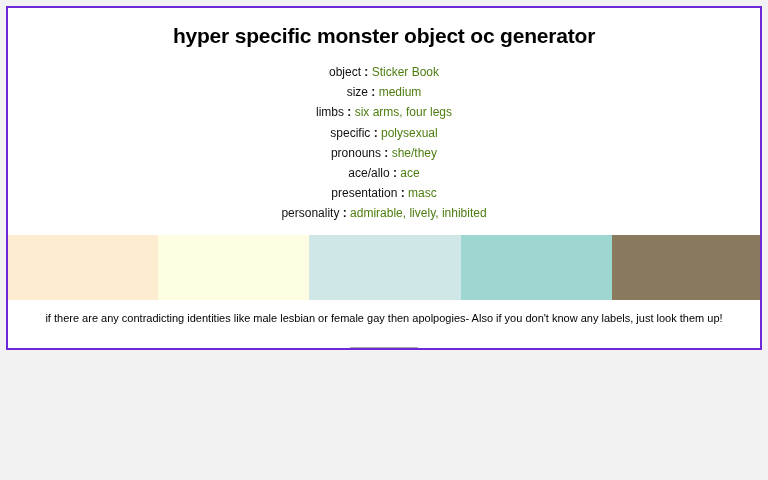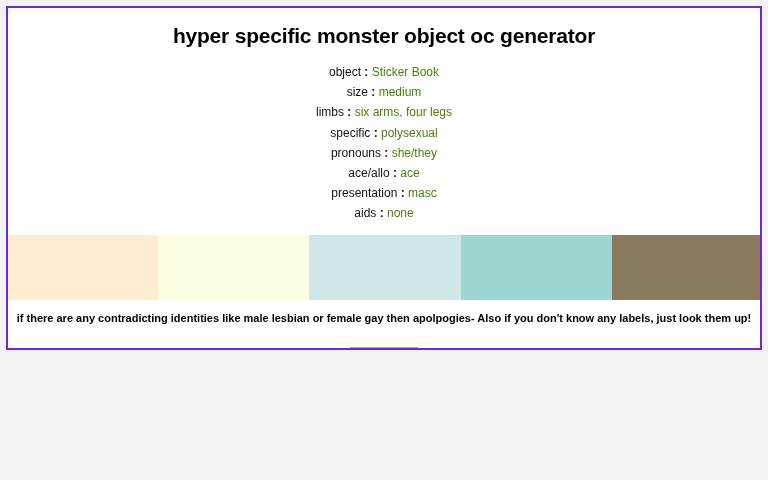--- a/index.html
+++ b/index.html
@@ -59,21 +59,21 @@
     margin-top: 11px;
     margin-left: -1px;
   }
   .swatch {
     flex: 1 1 0;
     height: 65px;
   }
   .disclaimer {
     text-align: center;
     font-size: 11px;
-    font-weight: bold;
+    font-weight: normal;
     color: #000000;
     margin-top: 12px;
     white-space: nowrap;
   }
   .button-row {
     text-align: center;
     margin-top: 22px;
   }
   .randomize-btn {
     font-family: "Liberation Sans", sans-serif;
@@ -142,26 +142,26 @@
       <span class="attr-sep">:</span>
       <span class="attr-value">ace</span>
     </div>
 
     <div class="attr-row">
       <span class="attr-label">presentation</span>
       <span class="attr-sep">:</span>
       <span class="attr-value">masc</span>
     </div>
 
+
     <div class="attr-row">
-      <span class="attr-label">aids</span>
+      <span class="attr-label">personality</span>
       <span class="attr-sep">:</span>
-      <span class="attr-value">none</span>
+      <span class="attr-value">admirable, lively, inhibited</span>
     </div>
-
 
 
 
   </div>
 
   <div class="swatch-band">
     <div class="swatch" style="background-color: rgb(253, 236, 207);"></div>
     <div class="swatch" style="background-color: rgb(253, 253, 226);"></div>
     <div class="swatch" style="background-color: rgb(207, 231, 231);"></div>
     <div class="swatch" style="background-color: rgb(158, 215, 210);"></div>

